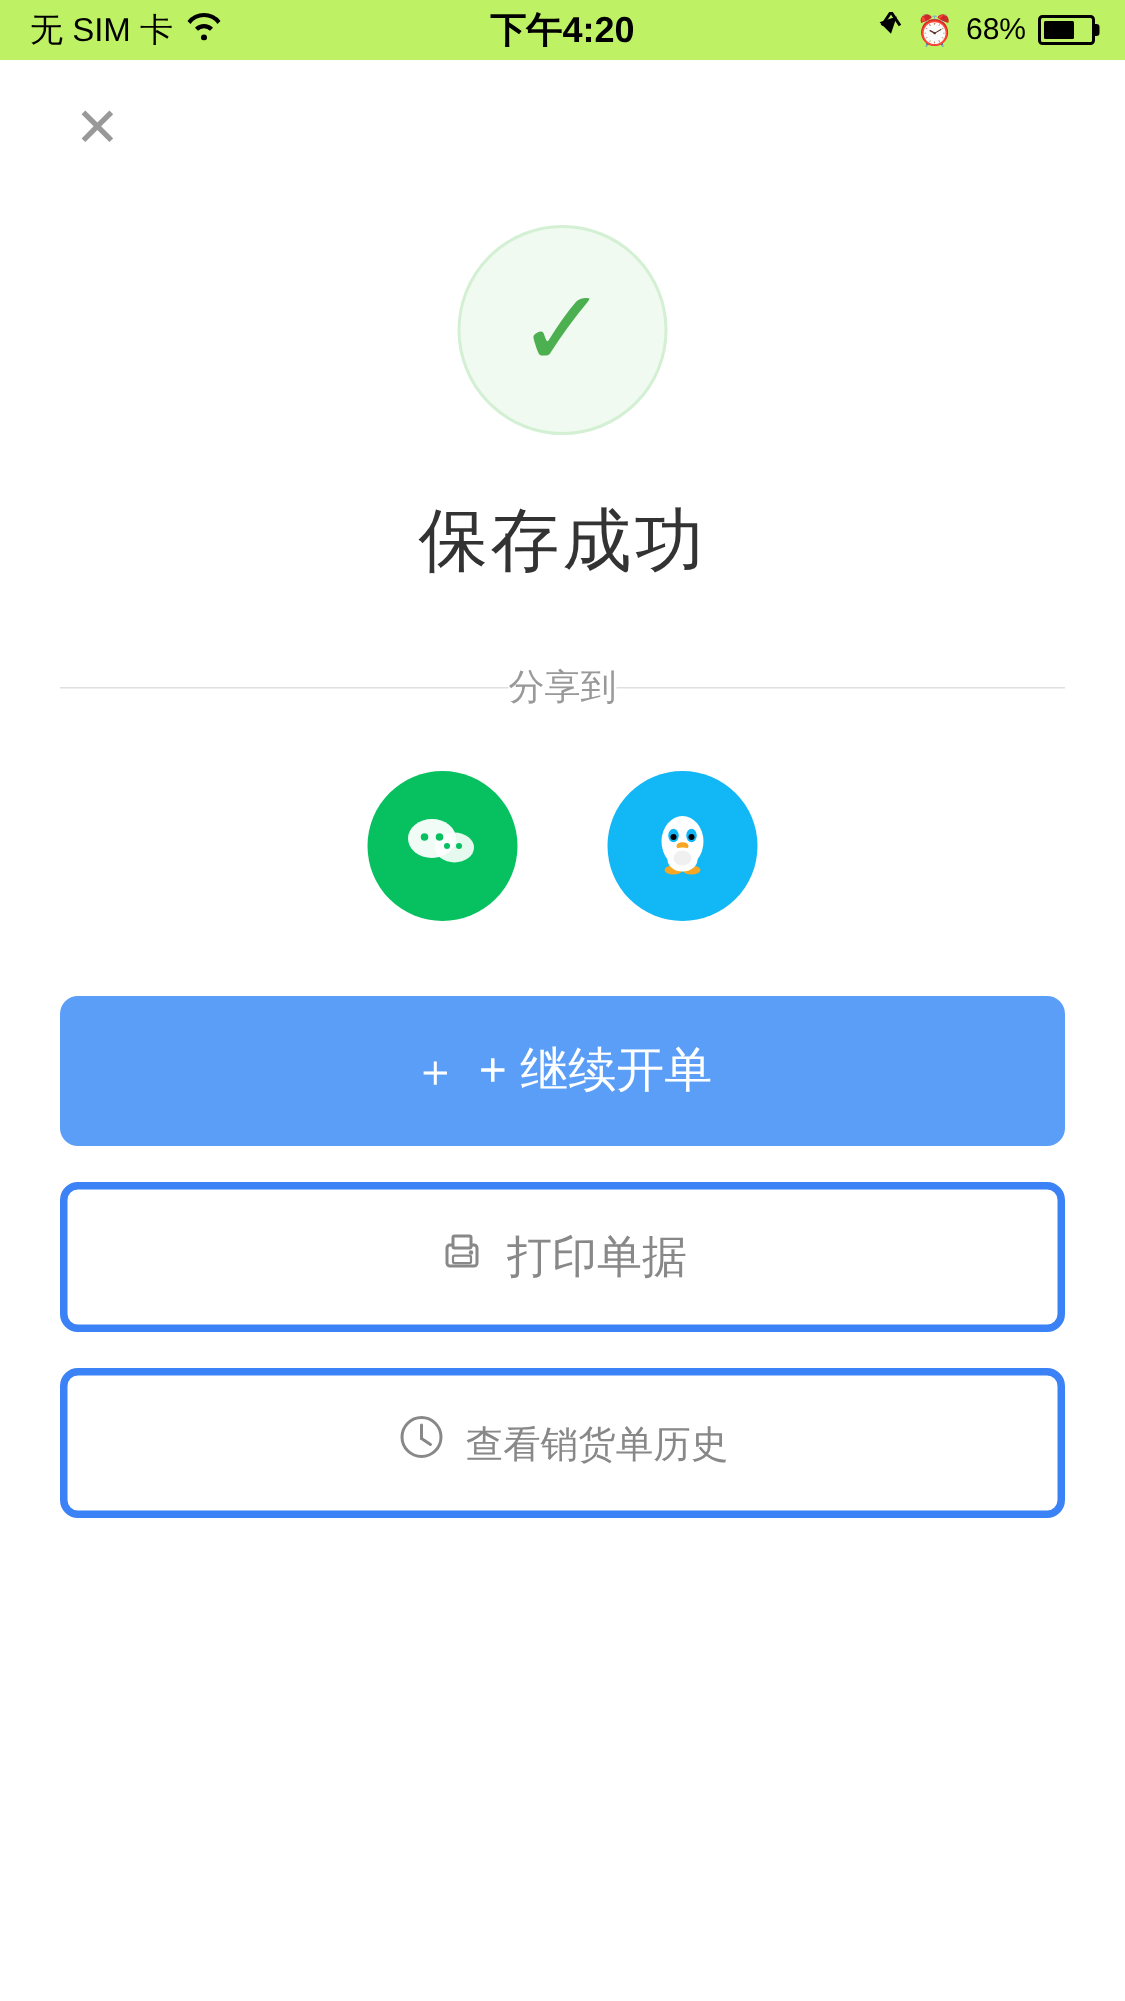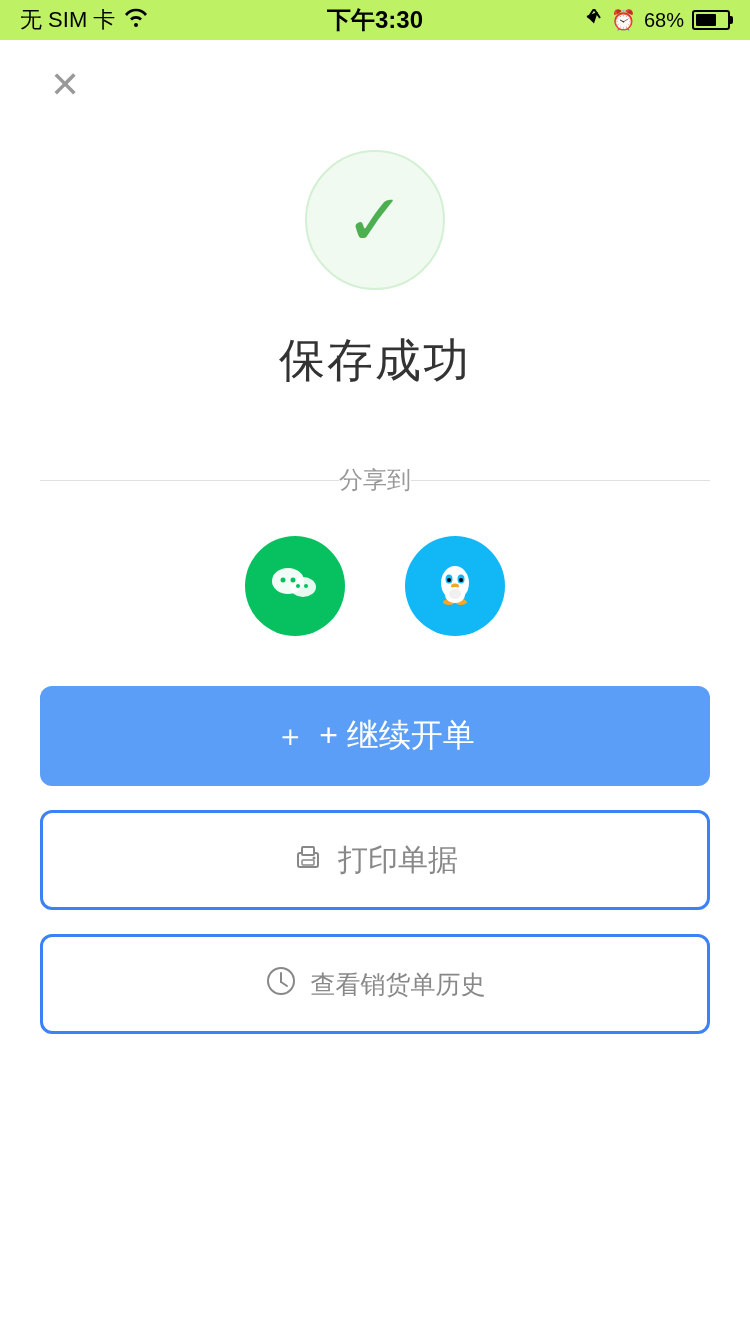--- a/index.html
+++ b/index.html
@@ -122,21 +122,21 @@
       font-size: 72px;
       color: #4caf50;
       line-height: 1;
     }
 
     
     .success-title {
       font-size: 46px;
       font-weight: 500;
       color: #333;
-      margin-bottom: 72px;
+      margin-bottom: 50px;
       letter-spacing: 2px;
     }
 
     
     .share-section {
       width: 100%;
       margin-bottom: 50px;
     }
     .share-divider {
       display: flex;
@@ -194,41 +194,41 @@
       cursor: pointer;
     }
     .btn-primary {
       background: #5b9ef7;
       color: #fff;
       border: none;
     }
     .btn-secondary {
       background: #fff;
       color: #555;
-      border: 3px solid #3b82f6;
+      border: 5px solid #3b82f6;
     }
     .btn-icon {
       font-size: 30px;
     }
   </style>
 </head>
 <body>
 
 <div class="status-bar">
   <div class="status-left">
     <span>无 SIM 卡</span>
     <span>
       <svg width="26" height="20" viewBox="0 0 26 20">
         <path d="M13 16a2 2 0 110 4 2 2 0 010-4z" fill="#000"></path>
         <path d="M7 11.5a8.5 8.5 0 0112 0l-2 2a5.5 5.5 0 00-8 0l-2-2z" fill="#000"></path>
         <path d="M2 7a14 14 0 0122 0l-2 2A11 11 0 004 9l-2-2z" fill="#000"></path>
       </svg>
     </span>
   </div>
-  <div class="status-center">下午3:30</div>
+  <div class="status-center">下午4:20</div>
   <div class="status-right">
     <span>
       <svg width="18" height="18" viewBox="0 0 18 18" fill="none">
         <path d="M9 0L18 18H0L9 0Z" fill="#000" transform="rotate(45 9 9) scale(0.6) translate(3.5,3.5)"></path>
         <path d="M3 9l6-9 6 9" stroke="#000" stroke-width="2" fill="none"></path>
       </svg>
     </span>
     <span>⏰</span>
     <span>68%</span>
     <span class="battery-icon">

